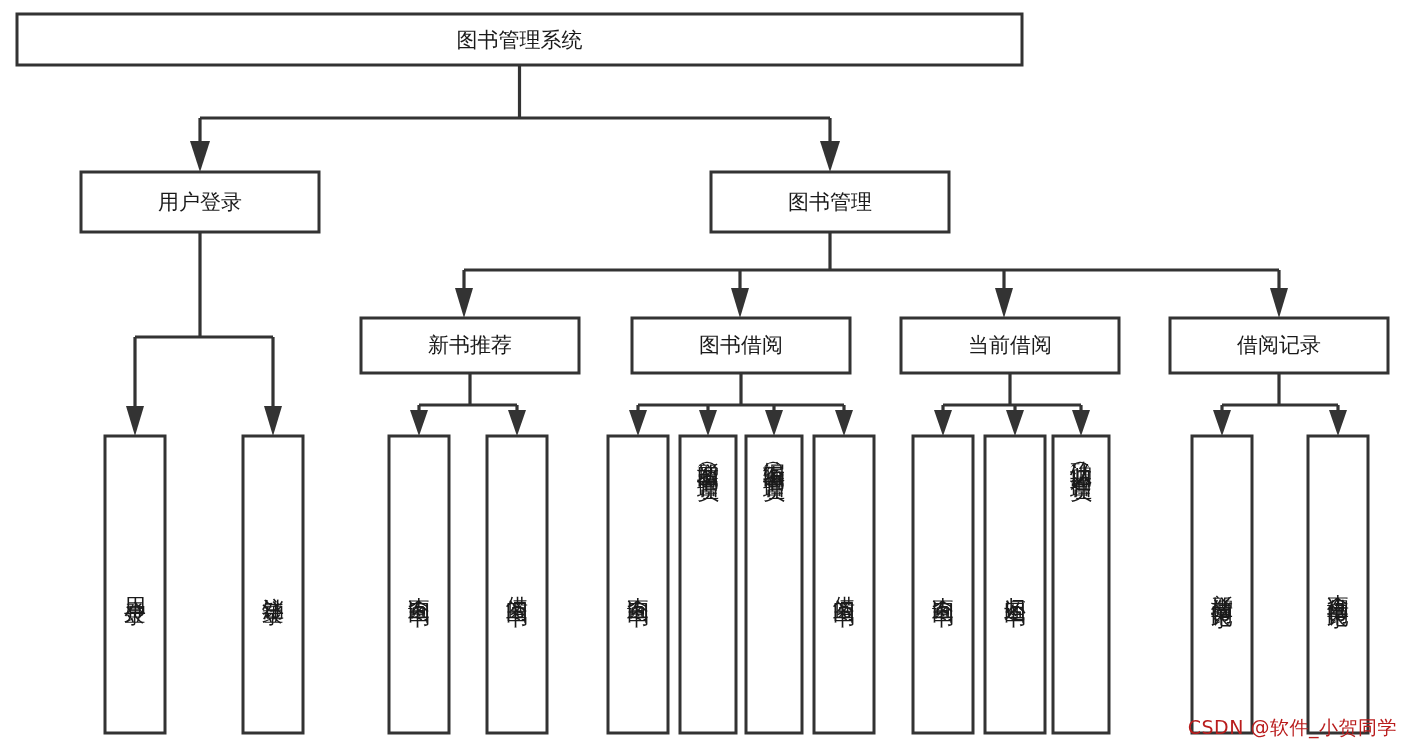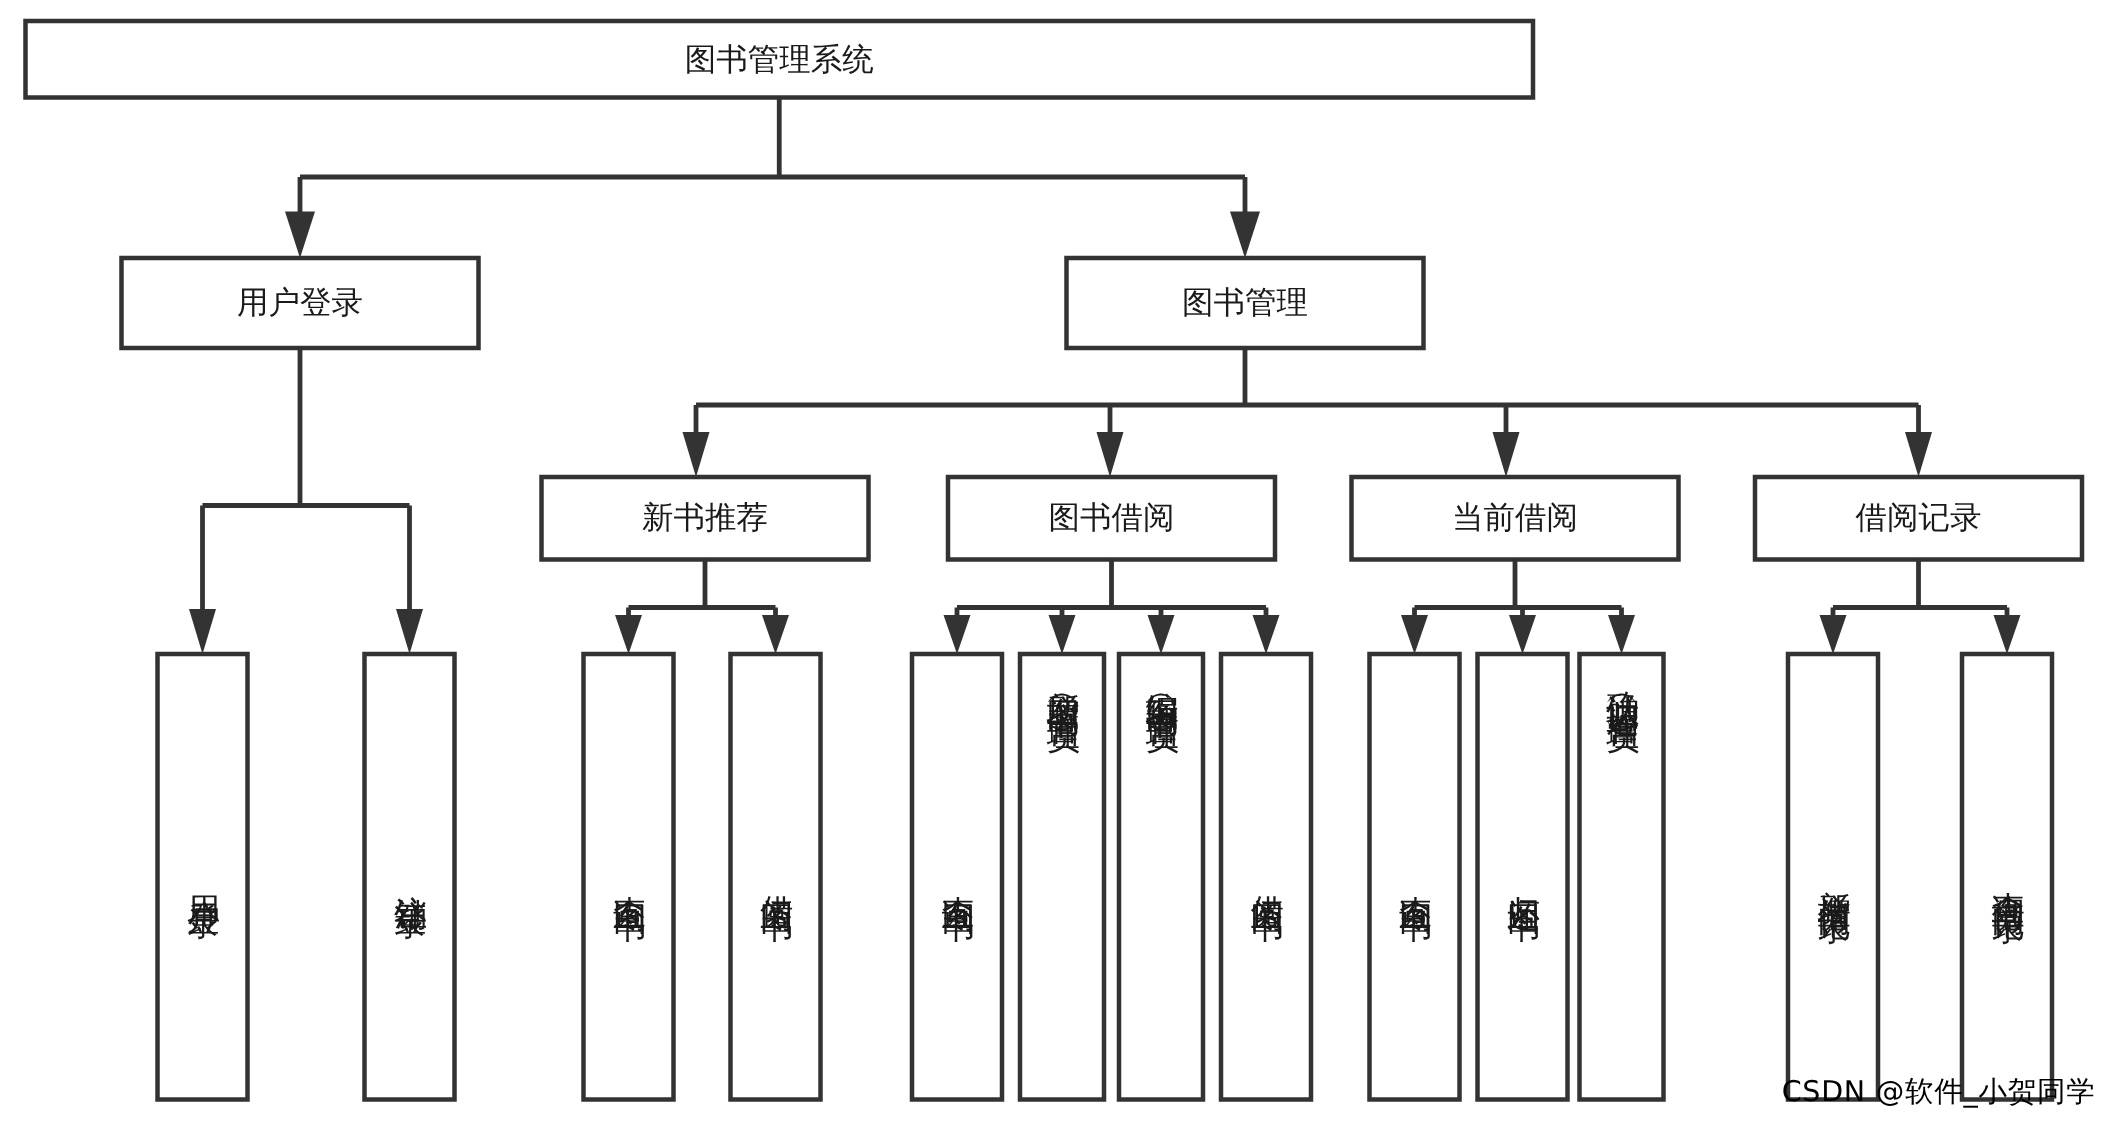--- a/index.html
+++ b/index.html
@@ -67,21 +67,21 @@
     color: #1a1a1a;
     letter-spacing: 3px;
     white-space: nowrap;
   }
   .watermark {
     position: absolute;
     right: 8px;
     bottom: 6px;
     font-family: "DejaVu Sans", "Liberation Sans", sans-serif;
     font-size: 19px;
-    color: #000000;
+    color: #b91c1c;
     letter-spacing: 0.5px;
     white-space: nowrap;
   }
 </style>
 </head>
 <body>
 
 <div id="diagram-root">
 
   <svg class="diagram" viewBox="0 0 1405 747" xmlns="http://www.w3.org/2000/svg">

